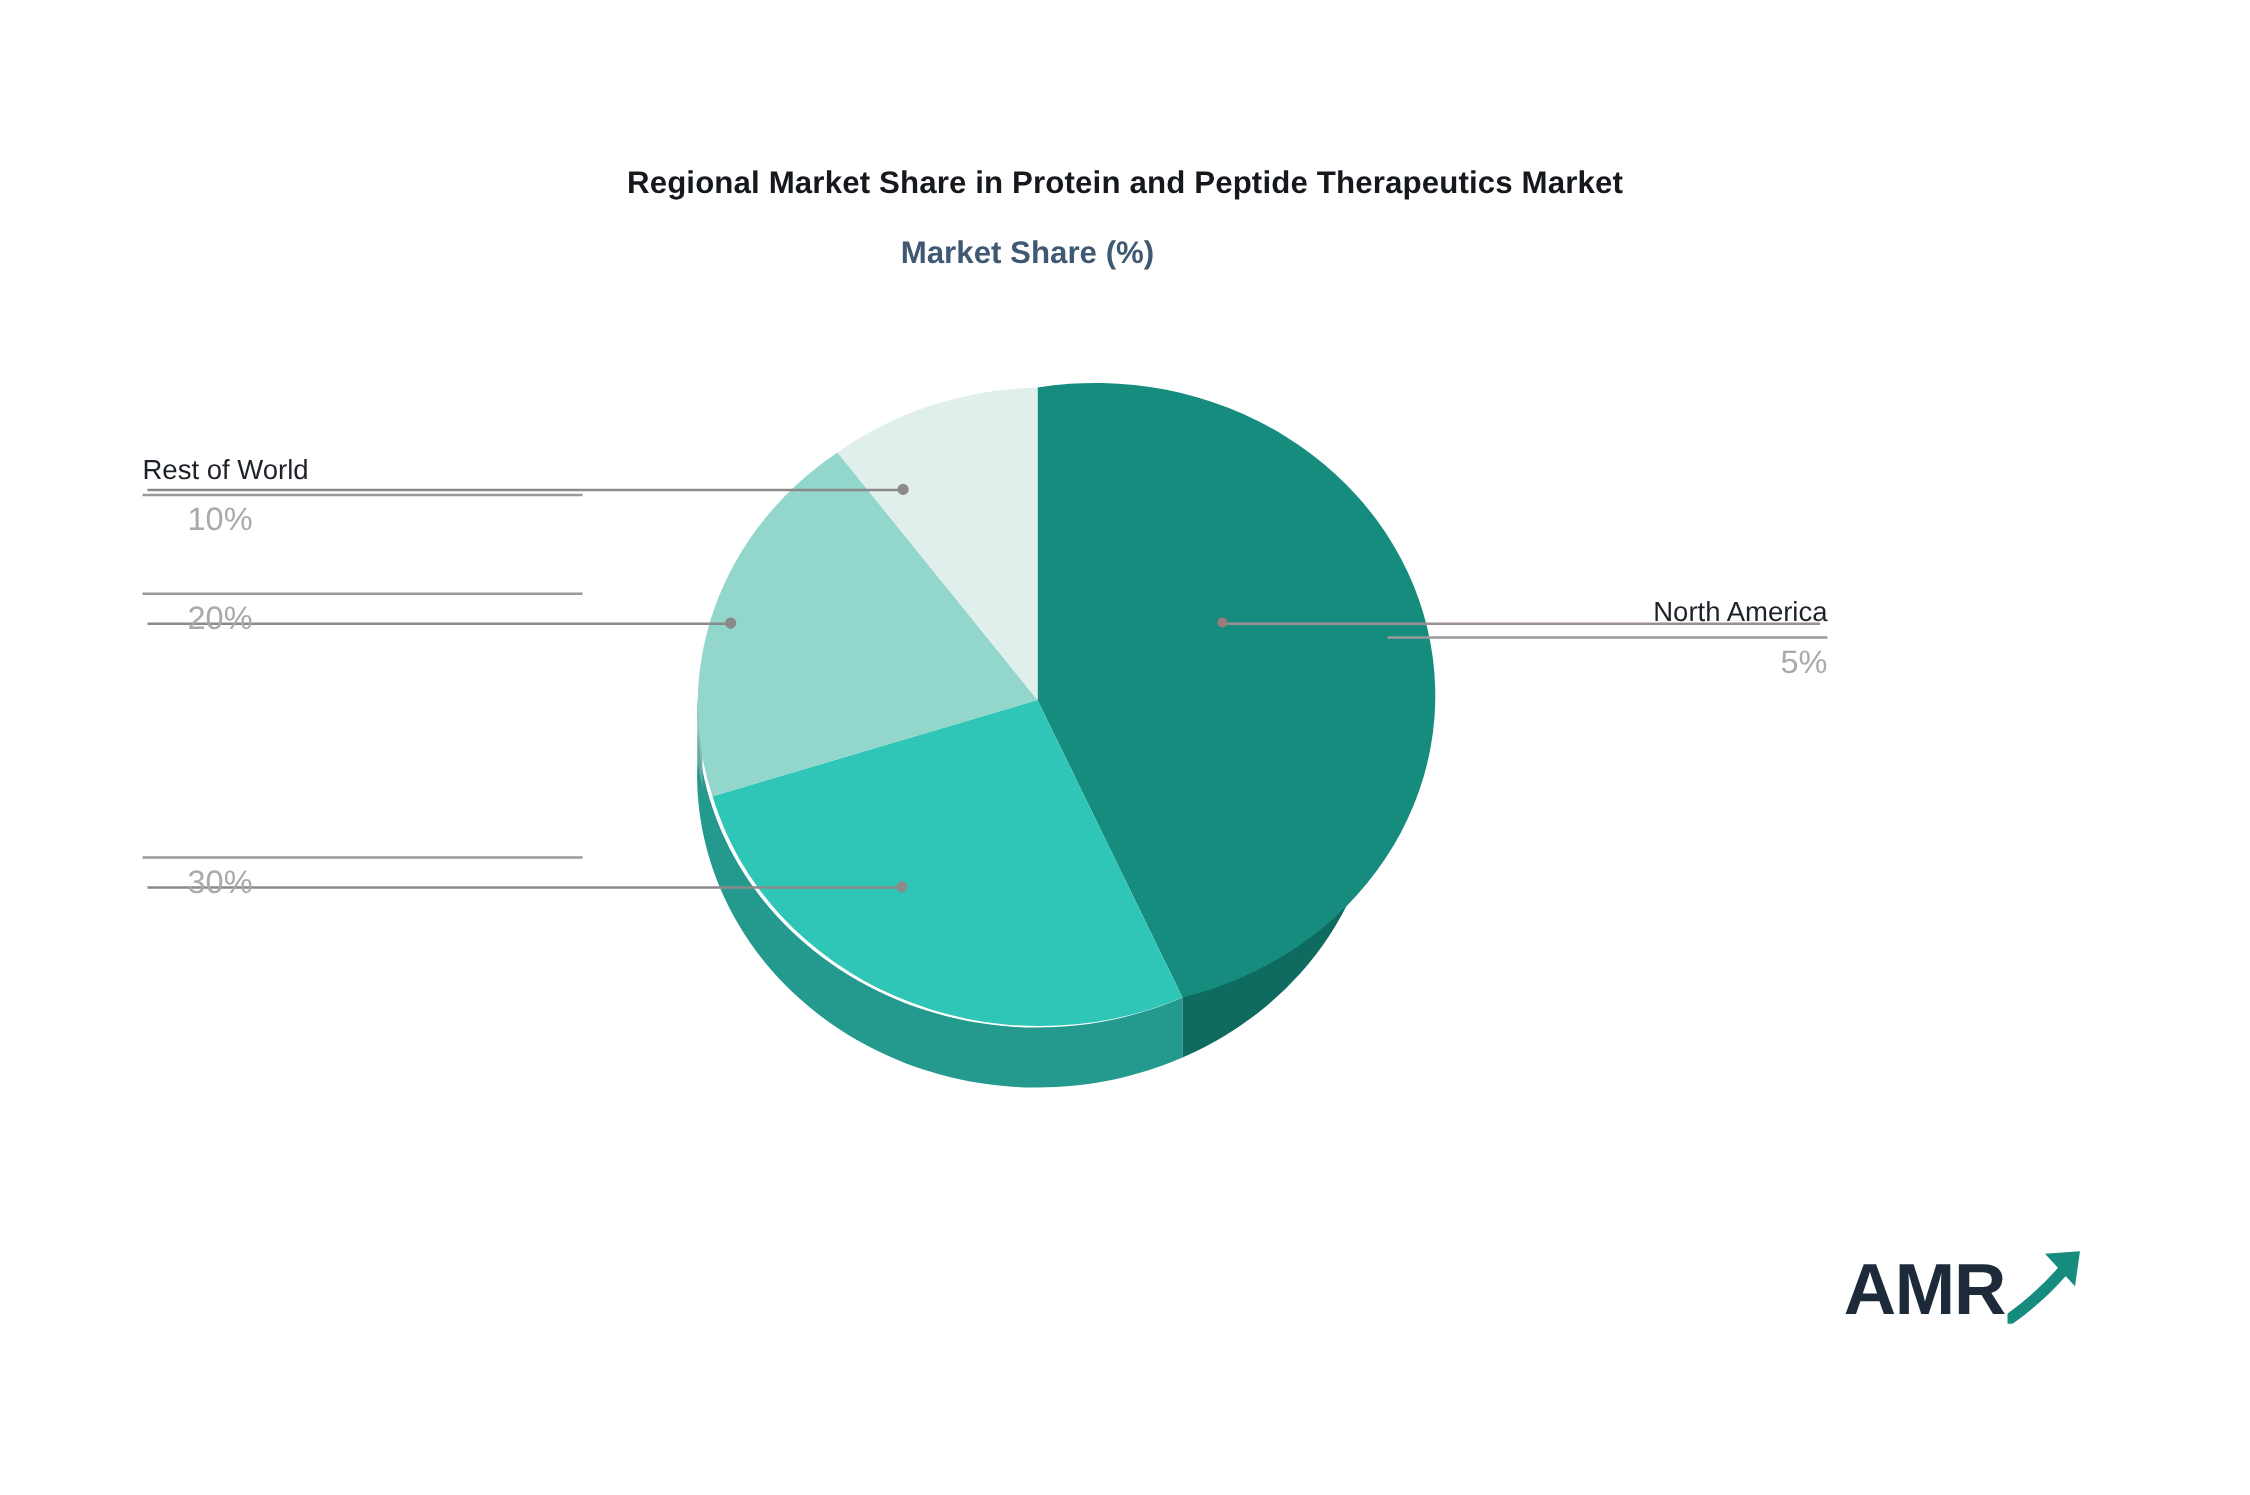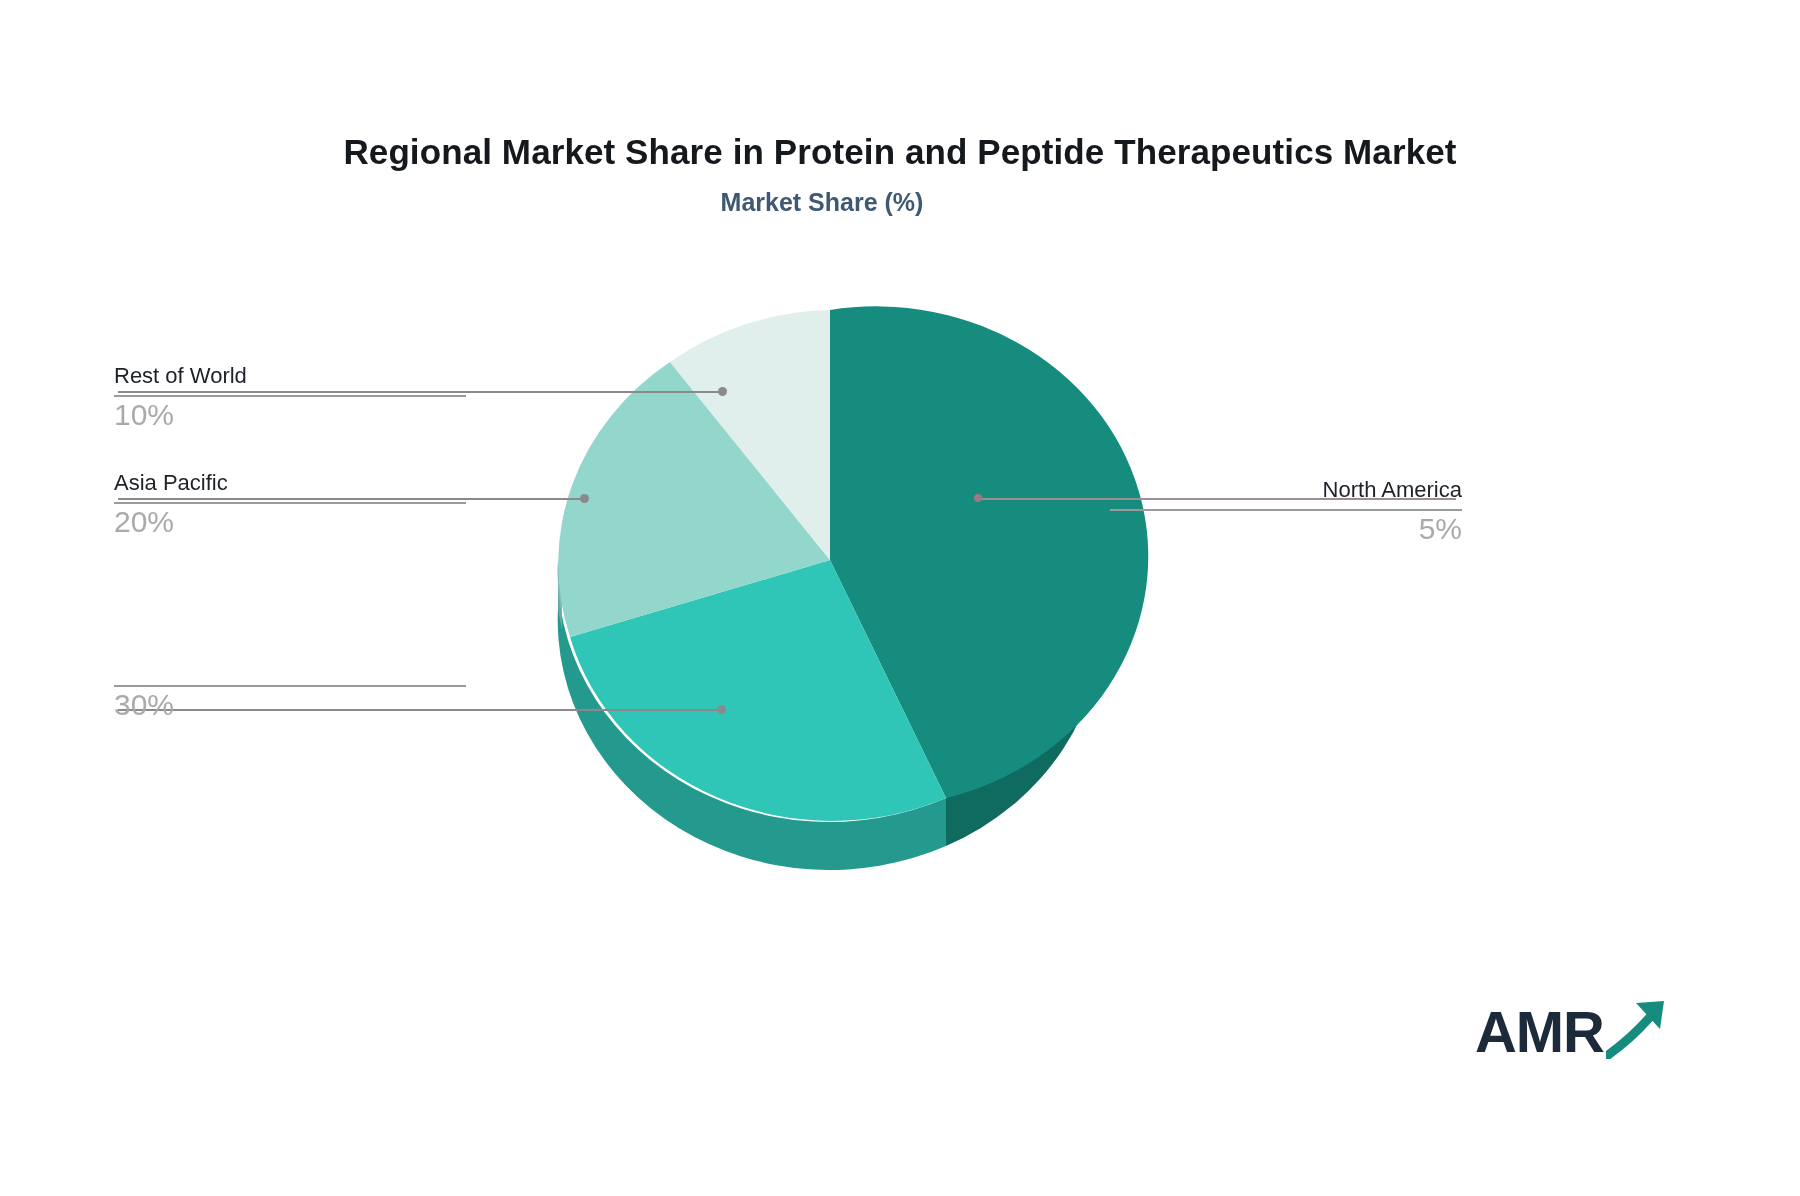--- a/index.html
+++ b/index.html
@@ -11,21 +11,21 @@
     overflow:hidden;
   }
 
   #canvas { position:absolute; inset:0; }
 
   
   .title {
     position:absolute;
     top:132px; left:0; width:1800px;
     text-align:center;
-    font-size:35px; font-weight:bold;
+    font-size:25px; font-weight:bold;
     color:#15181c;
     letter-spacing:.1px;
   }
   .subtitle {
     position:absolute;
     top:188px; left:0; width:1644px;
     text-align:center;
     font-size:25px; font-weight:bold;
     color:#3f5973;
   }
@@ -33,21 +33,21 @@
   
   .label-block { position:absolute; }
   .label-name {
     font-size:22px; color:#1d2228;
     white-space:nowrap; line-height:28px;
   }
   .label-rule {
     height:2px; background:#9a9a9a; margin:5px 0 4px 0; width:100%;
   }
   .label-val {
-    font-size:30px; color:#a9aaab; line-height:28px; white-space:nowrap;
+    font-size:26px; color:#a9aaab; line-height:28px; white-space:nowrap;margin-left:36px;
   }
   .label-block.right { text-align:right; }
 
   
   .leader {
     position:absolute; height:2px; background:#8a8a8a;
   }
   .leader-dot {
     position:absolute; width:9px; height:9px; border-radius:50%;
     background:#8a8a8a;
@@ -115,21 +115,20 @@
   <div class="leader thin" style="left:978px; top:498px; width:478px;"></div>
   <div class="leader-dot" style="left:974px; top:494px; width:8px; height:8px; background:#9b7b80;"></div>
 
   <div class="label-block" style="left:114px; top:362px; width:352px;">
     <div class="label-name">Rest of World</div>
     <div class="label-rule"></div>
     <div class="label-val">10%</div>
   </div>
 
   <div class="label-block" style="left:114px; top:469px; width:352px;">
-    <div class="label-name">Asia Pacific</div>
     <div class="label-rule"></div>
     <div class="label-val">20%</div>
   </div>
 
   <div class="label-block" style="left:114px; top:680px; width:352px;">
     <div class="label-rule"></div>
     <div class="label-val">30%</div>
   </div>
 
   <div class="label-block right" style="left:1110px; top:476px; width:352px;">

